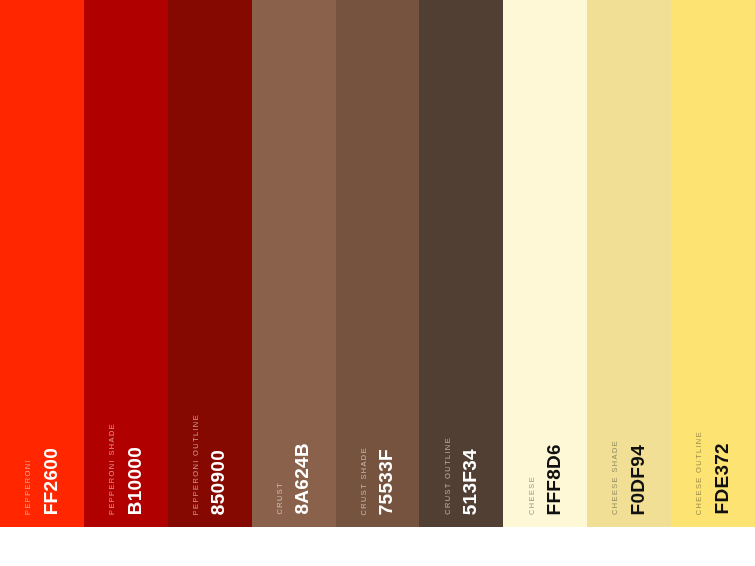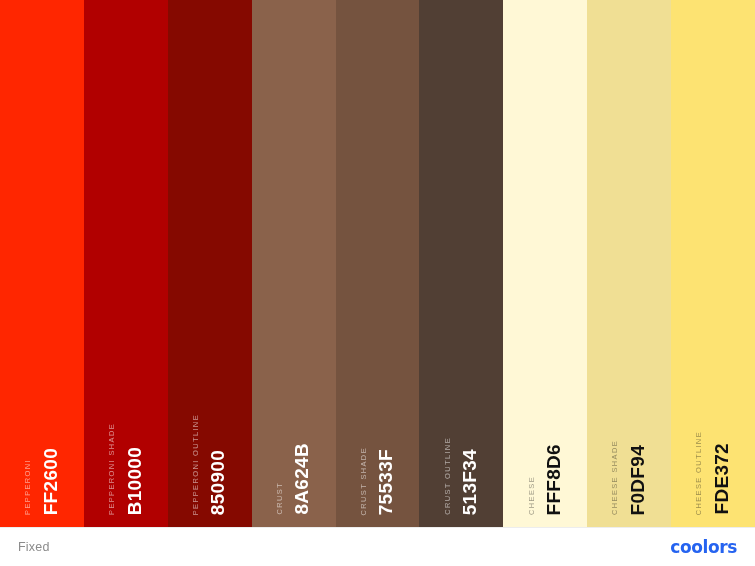--- a/index.html
+++ b/index.html
@@ -166,18 +166,14 @@
         </div>
       </div>
       <div class="swatch dark-type" style="background: rgb(253, 227, 114);">
         <div class="swatch-text">
           <span class="swatch-name">CHEESE OUTLINE</span>
           <span class="swatch-hex">FDE372</span>
         </div>
       </div>
     </div>
 
-  <div id="footer">
-    <span id="fixed-label">Fixed</span>
-    <span id="coolors-logo">coolors</span>
-  </div>
 
 </div>
 
 </body></html>

